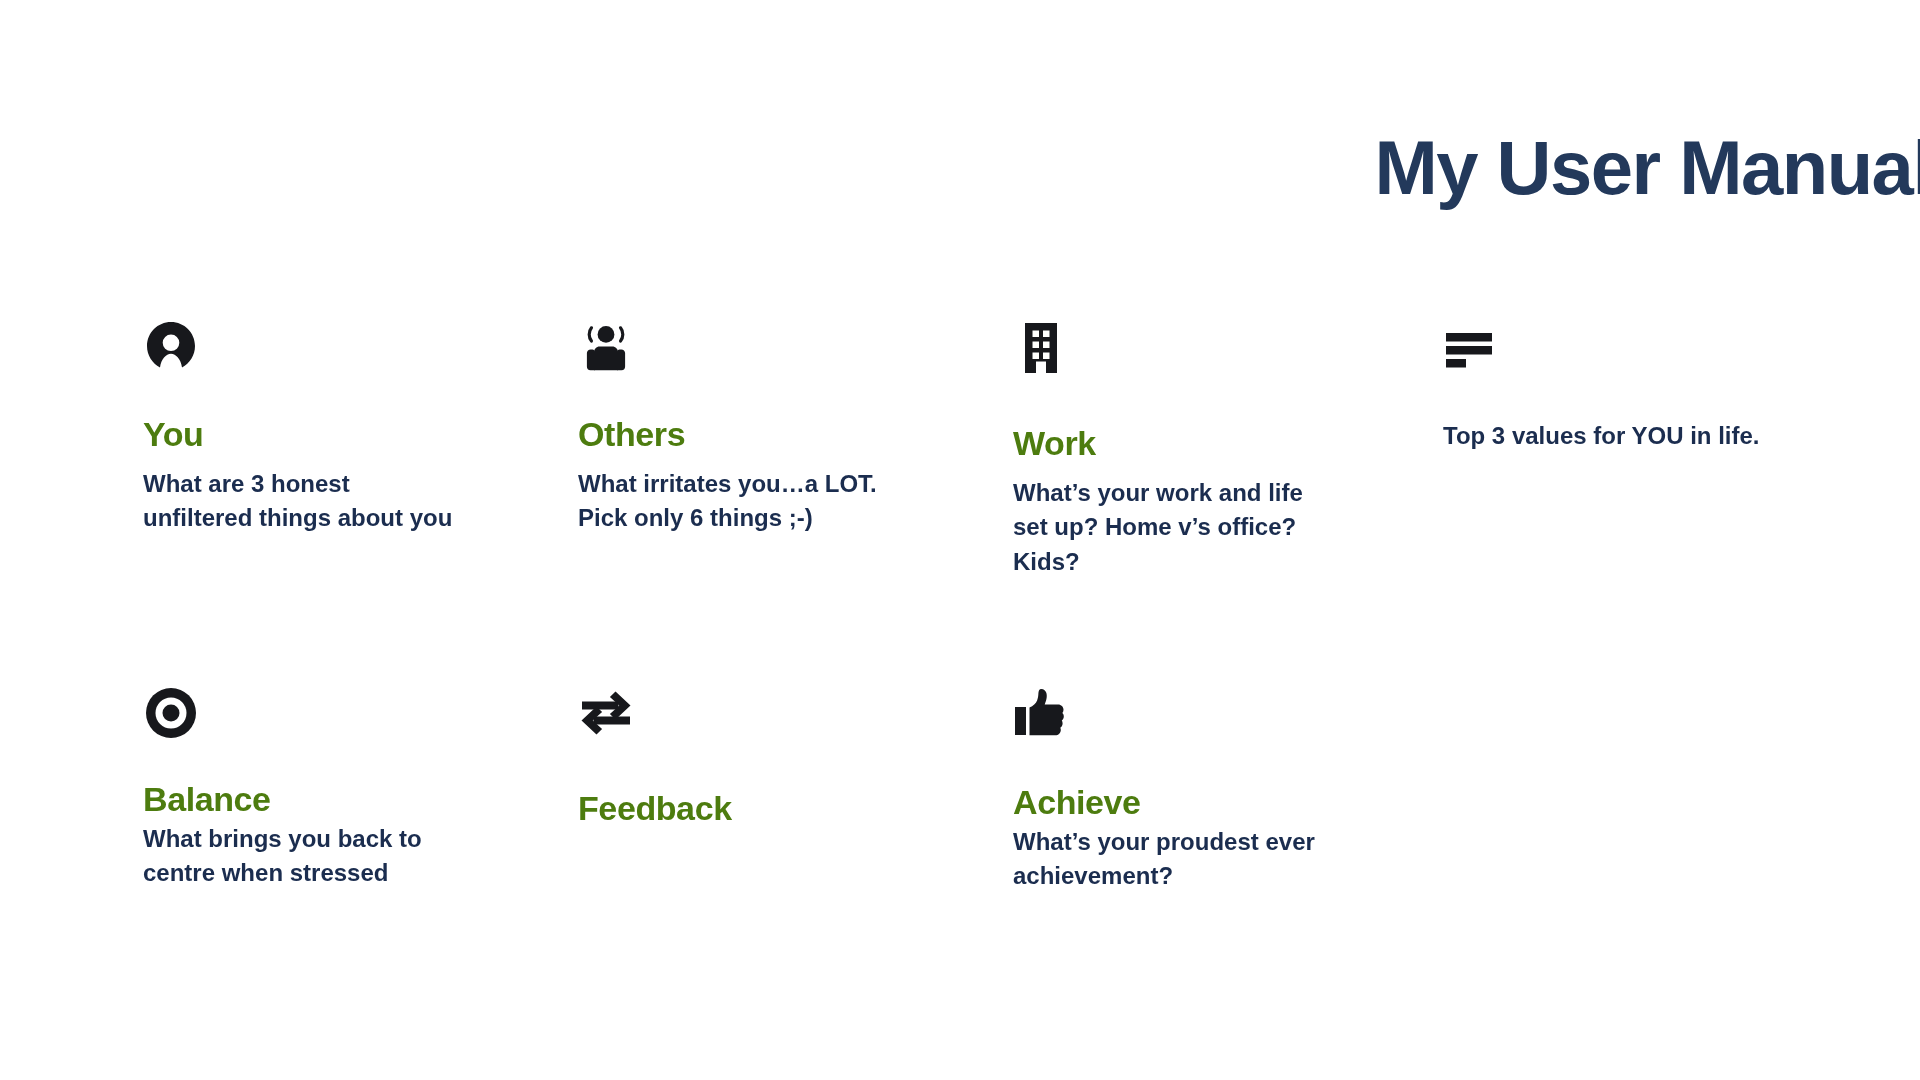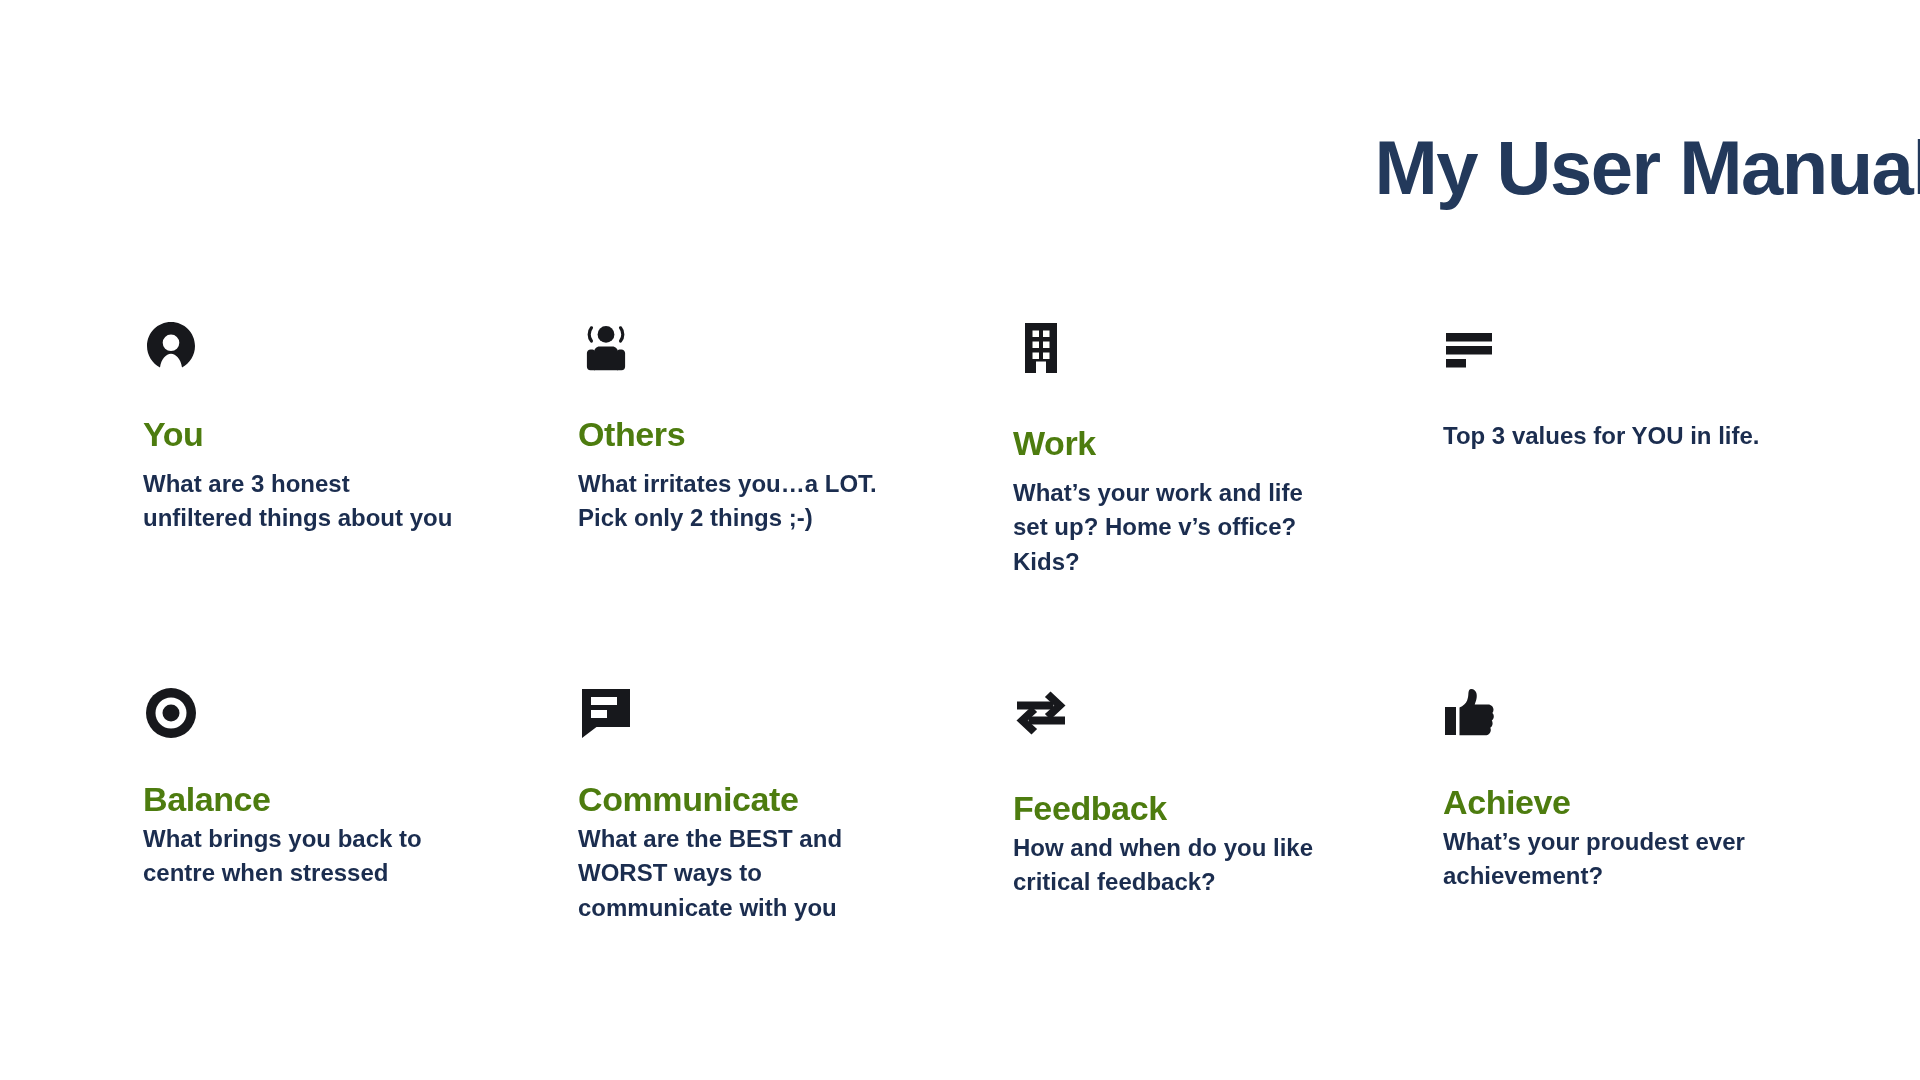--- a/index.html
+++ b/index.html
@@ -114,21 +114,21 @@
             <path d="M42.2 6.2a1.6 1.6 0 0 0-.9 2.6 9.1 9.1 0 0 1 0 11.2 1.6 1.6 0 0 0 2.3 2.2 12.3 12.3 0 0 0 0-15.6 1.6 1.6 0 0 0-1.4-.4Z"></path>
             <circle cx="28" cy="14.4" r="8.4"></circle>
             <path d="M14.6 29.4c1.2 0 2.2 1 2.2 2.2v18.6h-4.3a3.6 3.6 0 0 1-3.6-3.6V33.1c0-2 1.7-3.7 3.7-3.7Z"></path>
             <path d="M41.4 29.4c-1.2 0-2.2 1-2.2 2.2v18.6h4.3a3.6 3.6 0 0 0 3.6-3.6V33.1c0-2-1.7-3.7-3.7-3.7Z"></path>
             <path d="M21.6 26.6h12.8c3.1 0 5.6 2.5 5.6 5.6v18H16V32.2c0-3.1 2.5-5.6 5.6-5.6Z"></path>
           </g>
         </svg>
       </span>
       <div class="card-title">Others</div>
       <div class="card-desc">What irritates you…a LOT.
-Pick only 2 things ;-)</div>
+Pick only 6 things ;-)</div>
     </div>
 
     <div class="card col-3 c3 row-1">
       <span class="icon">
         <svg viewBox="0 0 56 56" width="56" height="56" aria-hidden="true">
           <path fill="#17181c" fill-rule="evenodd" d="M12 3h32v50h-11V41.5h-10V53H12V3Zm7.5 7.5h6.5V17h-6.5v-6.5Zm10.5 0h6.5V17H30v-6.5Zm-10.5 11h6.5V28h-6.5v-6.5Zm10.5 0h6.5V28H30v-6.5Zm-10.5 11h6.5V39h-6.5v-6.5Zm10.5 0h6.5V39H30v-6.5Z"></path>
         </svg>
       </span>
       <div class="card-title">Work</div>
       <div class="card-desc">What’s your work and life
@@ -155,46 +155,33 @@
           <circle cx="28" cy="28" r="25" fill="#17181c"></circle>
           <circle cx="28" cy="28" r="15.5" fill="#ffffff"></circle>
           <circle cx="28" cy="28" r="8.5" fill="#17181c"></circle>
         </svg>
       </span>
       <div class="card-title">Balance</div>
       <div class="card-desc">What brings you back to
 centre when stressed</div>
     </div>
 
-    <div class="card col-2 c2 row-2">
-      <span class="icon">
-        <svg viewBox="0 0 56 56" width="56" height="56" aria-hidden="true">
-          <path fill="#17181c" fill-rule="evenodd" d="M4 4h48v38H18.5L4 53V4Zm9 8h26v8H13v-8Zm0 13h16v8H13v-8Z"></path>
-        </svg>
-      </span>
-      <div class="card-title">Communicate</div>
-      <div class="card-desc">What are the BEST and
-WORST ways to
-communicate with you</div>
-    </div>
 
     <div class="card col-3 c3 row-2">
       <span class="icon">
         <svg viewBox="0 0 56 56" width="56" height="56" aria-hidden="true">
           <g fill="#17181c">
             <path d="M4 16.5h36.5v8H4v-8Z"></path>
             <path d="M37.5 6.5 52.5 20.5 37.5 34.5l-5.6-5.6 9.4-8.4-9.4-8.4 5.6-5.6Z"></path>
             <path d="M52 31.5H15.5v8H52v-8Z"></path>
             <path d="M18.5 21.5 3.5 35.5 18.5 49.5l5.6-5.6-9.4-8.4 9.4-8.4-5.6-5.6Z"></path>
           </g>
         </svg>
       </span>
       <div class="card-title">Feedback</div>
-      <div class="card-desc">How and when do you like
-critical feedback?</div>
     </div>
 
     <div class="card col-4 c4 row-2">
       <span class="icon">
         <svg viewBox="0 0 56 56" width="56" height="56" aria-hidden="true">
           <g fill="#17181c">
             <rect x="2" y="22" width="11" height="28"></rect>
             <path d="M16.5 22.5c3.8-1.6 6.3-4.1 7.6-7.1 1-2.4 1.2-4.9 1.3-7.1.1-2.2.8-4.3 2.9-4.3 2.6 0 4.4 1.8 5.1 4 .7 2.4.4 5.3-.5 8.1-.4 1.2-.8 2.3-1.2 3.3h13.4c3 0 5.4 2.4 5.4 5.3 0 1.2-.4 2.4-1.1 3.3.9.9 1.4 2.2 1.4 3.5 0 1.7-.8 3.2-2 4.1.5.8.8 1.8.8 2.8 0 1.8-.9 3.4-2.3 4.3.3.7.5 1.4.5 2.2 0 2.9-2.4 5.3-5.4 5.3H16.5V22.5Z"></path>
           </g>
         </svg>

